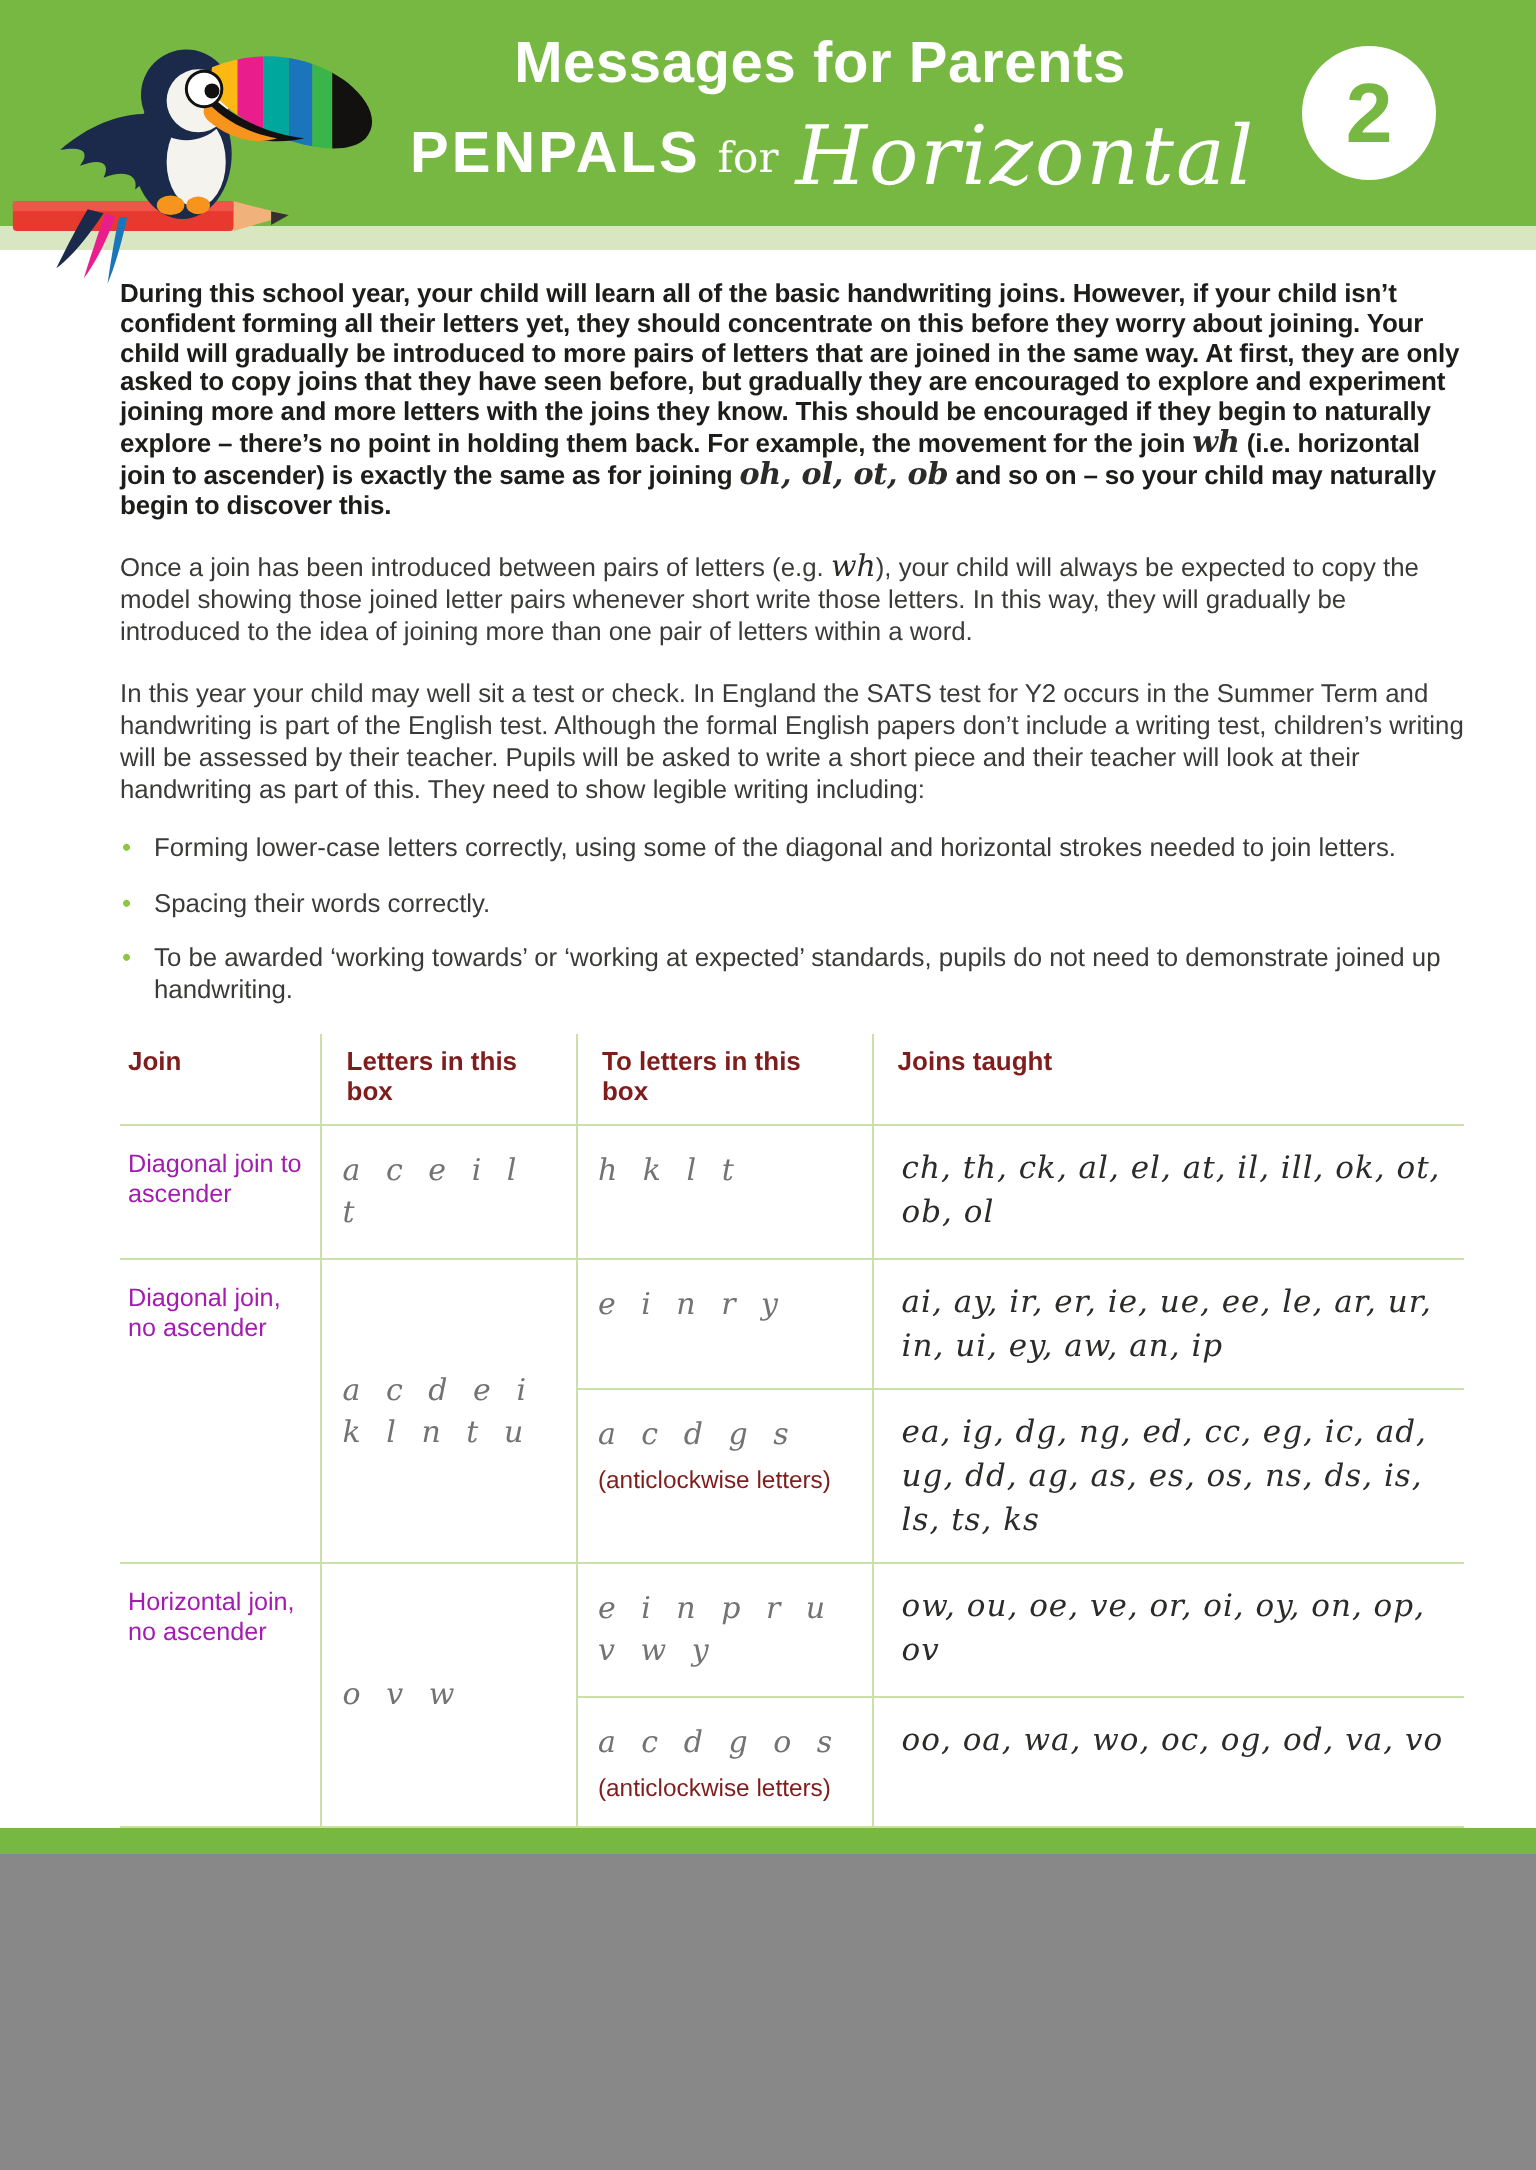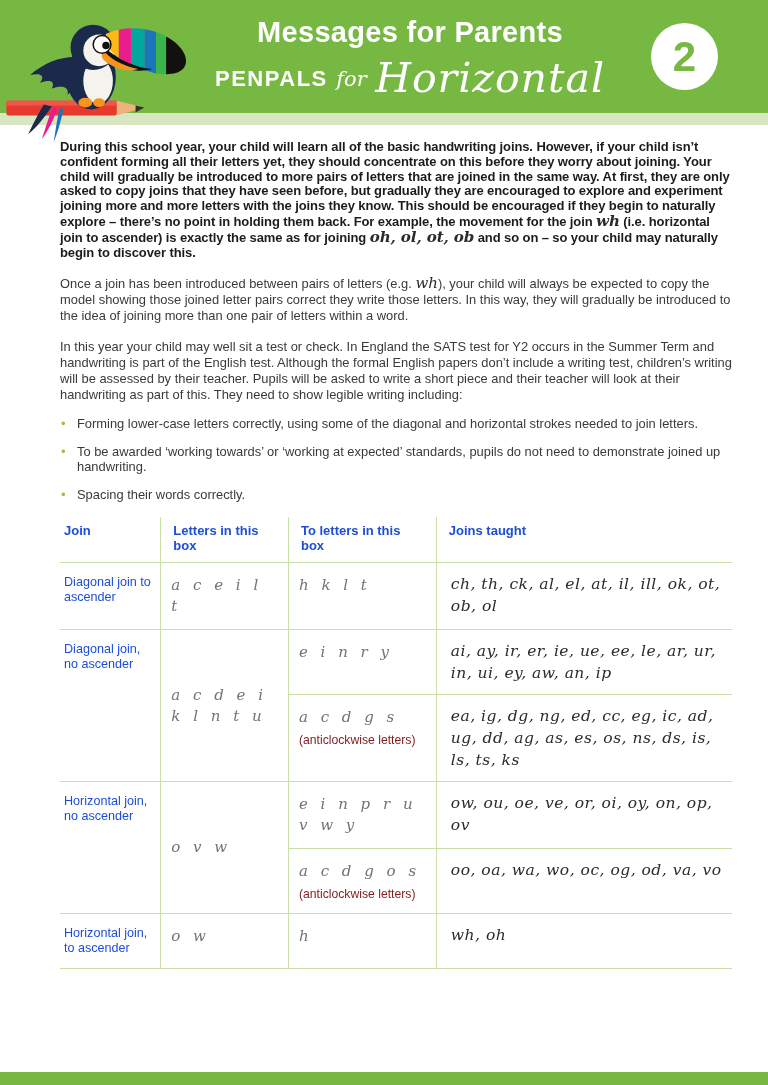--- a/index.html
+++ b/index.html
@@ -1,49 +1,49 @@
 <!DOCTYPE html>
 <html><head>
 <meta charset="utf-8">
 <style>
   * { margin:0; padding:0; box-sizing:border-box; }
   body { background:#888; font-family:"Liberation Sans", sans-serif; }
-  .page { width:768px; height:1085px; background:#ffffff; position:relative; overflow:hidden; margin:0 auto; }
+  .page { width:768px; height:927px; background:#ffffff; position:relative; overflow:hidden; margin:0 auto; }
 
   
   .header { height:113px; background:#77b843; position:relative; }
   .strip { height:12px; background:#d8e7c1; }
   .toucan { position:absolute; left:6px; top:8px; width:198px; height:138px; overflow:visible; z-index:2; }
   .titles { position:absolute; left:205px; top:16px; width:410px; text-align:center; color:#ffffff; }
   .title-main { font-size:29px; font-weight:bold; letter-spacing:.3px; }
   .title-brand { margin-top:5px; white-space:nowrap; }
-  .brand-penpals { font-size:22px; font-weight:bold; letter-spacing:1.5px; vertical-align:6px; }
-  .brand-for { font-family:"DejaVu Serif", serif; font-style:italic; font-size:21px; margin:0 4px; vertical-align:6px; }
+  .brand-penpals { font-size:29px; font-weight:bold; letter-spacing:1.5px; vertical-align:6px; }
+  .brand-for { font-family:"DejaVu Serif", serif; font-size:21px; margin:0 4px; vertical-align:6px; }
   .brand-hand { font-family:"DejaVu Serif", serif; font-style:italic; font-size:41px; letter-spacing:1px; }
   .badge { position:absolute; left:651px; top:23px; width:67px; height:67px; background:#ffffff; border-radius:50%; display:flex; align-items:center; justify-content:center; }
   .badge span { color:#77b843; font-size:42px; font-weight:bold; line-height:1; }
 
   
   .content { padding:15px 36px 0 60px; height:947px; overflow:hidden; color:#3a3a38; }
   .intro { font-weight:bold; color:#1c1c1a; font-size:13px; line-height:14.8px; letter-spacing:-0.1px; }
   .para { font-size:12.9px; line-height:16px; margin-top:15px; }
   .hw { font-family:"DejaVu Serif", serif; font-style:italic; font-size:1.16em; color:#2b2b29; }
 
   ul.bullets { list-style:none; margin-top:13px; }
   ul.bullets li { position:relative; padding-left:17px; margin-top:12px; font-size:12.9px; line-height:15.5px; }
   ul.bullets li::before { content:"•"; position:absolute; left:1px; top:0; color:#8dc63f; font-size:13px; }
 
   
   table.joins { width:100%; border-collapse:collapse; margin-top:15px; border-bottom:1.5px solid #cbe0a9; }
   table.joins th, table.joins td { border-left:1.5px solid #cbe0a9; text-align:left; vertical-align:top; }
   table.joins th:first-child, table.joins td.no-left { border-left:none; }
   table.joins tbody td { border-top:1.5px solid #cbe0a9; }
-  table.joins th { font-size:13px; color:#1d4ed8; padding:6px 10px 9px 12px; }
+  table.joins th { font-size:13px; color:#7f1d1d; padding:6px 10px 9px 12px; }
   table.joins th:first-child { padding-left:4px; }
-  td.join-cell { width:15%; font-size:12.6px; line-height:15px; color:#1d4ed8; padding:12px 6px 12px 4px; }
+  td.join-cell { width:15%; font-size:12.6px; line-height:15px; color:#a21caf; padding:12px 6px 12px 4px; }
   td.letters-cell { width:19%; padding:12px 10px; }
   td.to-cell { width:22%; padding:12px 10px; }
   td.taught-cell { width:44%; padding:10px 10px 10px 14px; }
   .hw-letters { font-family:"DejaVu Serif", serif; font-style:italic; font-size:15px; letter-spacing:4px; color:#737373; line-height:21px; }
   .cell-note { display:block; font-size:12.2px; letter-spacing:0; color:#7f1d1d; margin-top:5px; font-family:"Liberation Sans", sans-serif; font-style:normal; }
   .hw-taught { font-family:"DejaVu Serif", serif; font-style:italic; font-size:15.5px; line-height:22px; color:#2b2b29; letter-spacing:.5px; }
 
   .footer-bar { position:absolute; left:0; bottom:0; width:768px; height:13px; background:#77b843; }
 </style>
 </head>
@@ -114,29 +114,29 @@
       <span>2</span>
     </div>
   </div>
 
   <div class="strip"></div>
 
   <div class="content">
 
     <p class="intro"><span>During this school year, your child will learn all of the basic handwriting joins. However, if your child isn’t confident forming all their letters yet, they should concentrate on this before they worry about joining. Your child will gradually be introduced to more pairs of letters that are joined in the same way. At first, they are only asked to copy joins that they have seen before, but gradually they are encouraged to explore and experiment joining more and more letters with the joins they know. This should be encouraged if they begin to naturally explore – there’s no point in holding them back. For example, the movement for the join </span><span class="hw">wh</span><span> (i.e. horizontal join to ascender) is exactly the same as for joining </span><span class="hw">oh, ol, ot, ob</span><span> and so on – so your child may naturally begin to discover this.</span></p>
 
-    <p class="para"><span>Once a join has been introduced between pairs of letters (e.g. </span><span class="hw">wh</span><span>), your child will always be expected to copy the model showing those joined letter pairs correct they write those letters. In this way, they will gradually be introduced to the idea of joining more than one pair of letters within a word.</span></p>
+    <p class="para"><span>Once a join has been introduced between pairs of letters (e.g. </span><span class="hw">wh</span><span>), your child will always be expected to copy the model showing those joined letter pairs whenever short write those letters. In this way, they will gradually be introduced to the idea of joining more than one pair of letters within a word.</span></p>
 
 
     <p class="para">In this year your child may well sit a test or check. In England the SATS test for Y2 occurs in the Summer Term and handwriting is part of the English test. Although the formal English papers don’t include a writing test, children’s writing will be assessed by their teacher. Pupils will be asked to write a short piece and their teacher will look at their handwriting as part of this. They need to show legible writing including:</p>
 
     <ul class="bullets">
       <li>Forming lower-case letters correctly, using some of the diagonal and horizontal strokes needed to join letters.</li>
+      <li>Spacing their words correctly.</li>
       <li>To be awarded ‘working towards’ or ‘working at expected’ standards, pupils do not need to demonstrate joined up handwriting.</li>
-      <li>Spacing their words correctly.</li>
     </ul>
 
     <table class="joins">
       <thead>
         <tr>
           <th>Join</th>
           <th>Letters in this box</th>
           <th>To letters in this box</th>
           <th>Joins taught</th>
         </tr>

